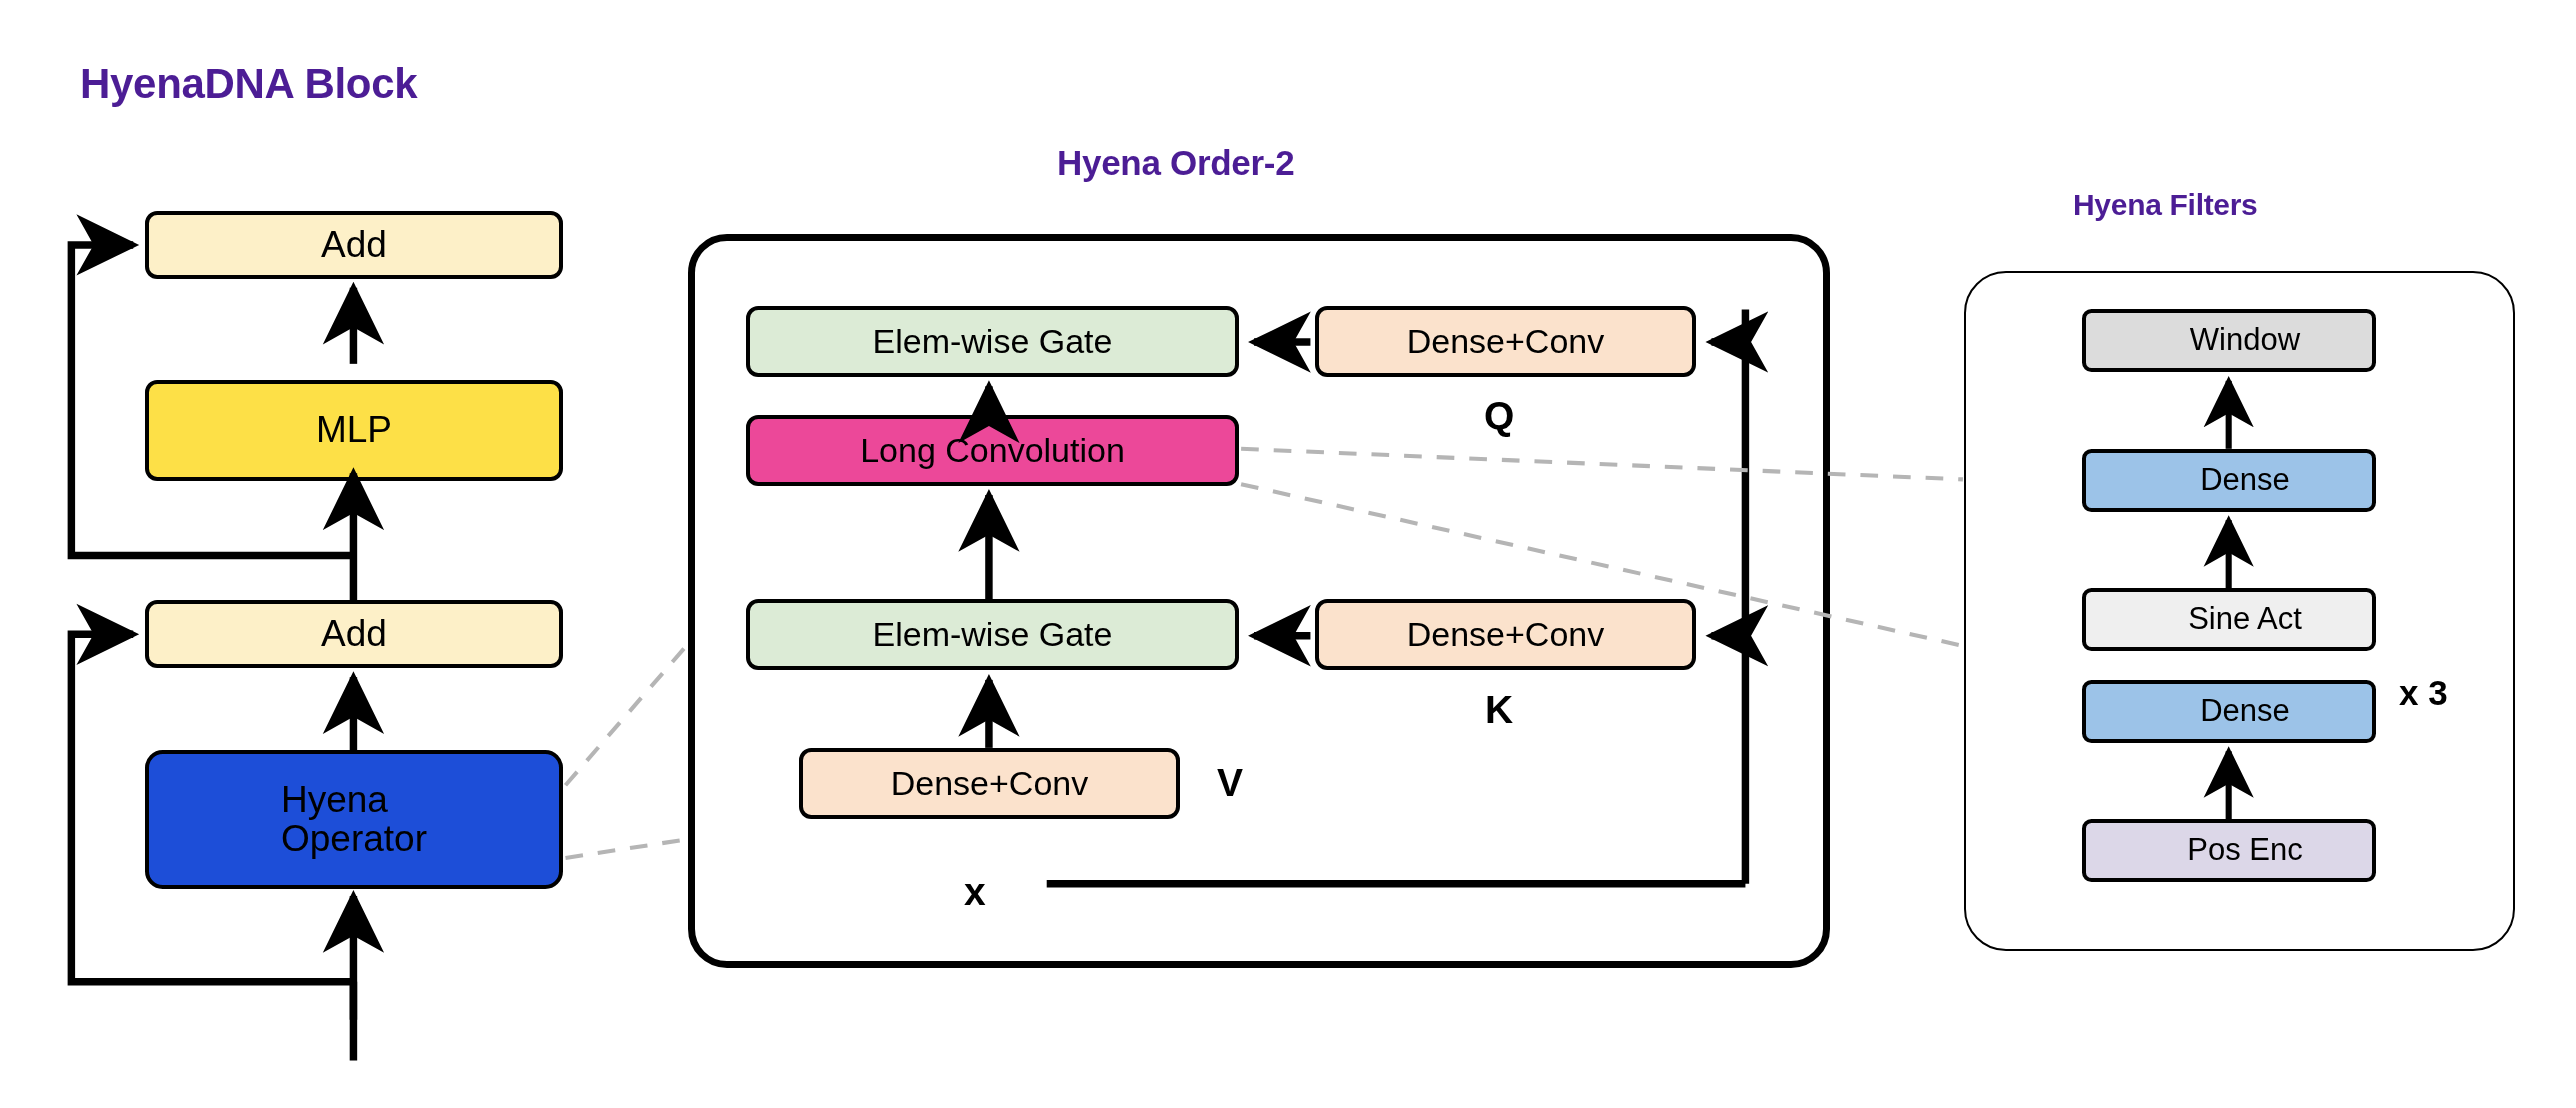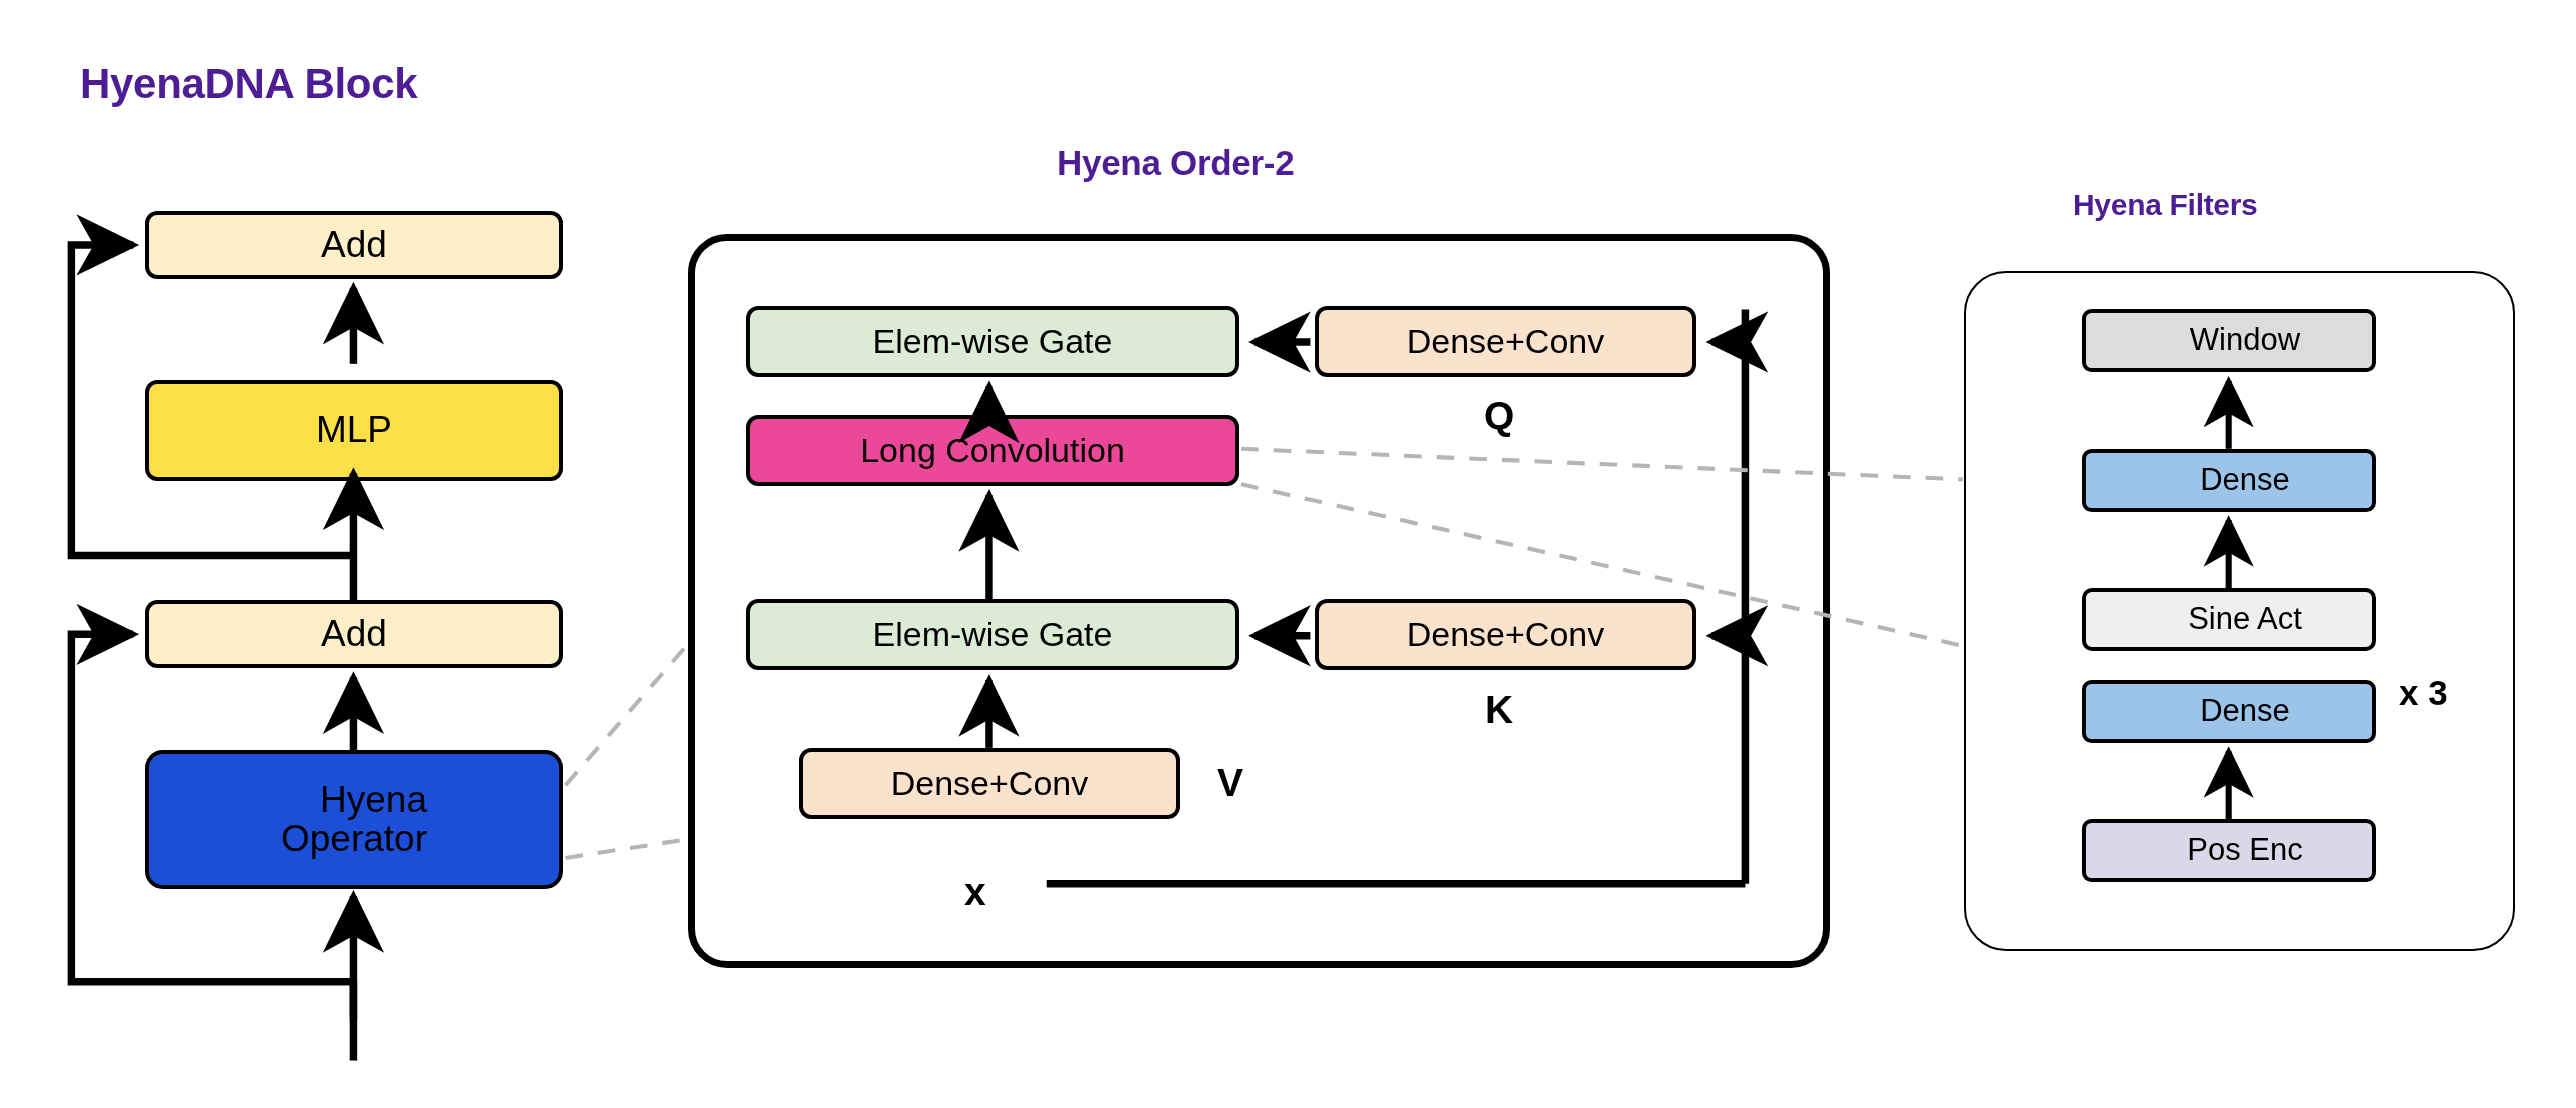--- a/index.html
+++ b/index.html
@@ -13,21 +13,21 @@
 
   
   .node{
     position:absolute;
     box-sizing:border-box;
     display:flex;align-items:center;justify-content:center;
     border:4.8px solid #000;
     border-radius:12.2px;
     color:#000;
     line-height:1.05;
-    text-align:right;
+    text-align:left;
     white-space:pre;
     background:#fff;
   }
   .node.thin{border-width:4.1px;border-radius:9.5px;padding-left:32px;}
 
   
   .panel{
     position:absolute;box-sizing:border-box;background:#fff;
   }
   .panel-thick{border:7.5px solid #000;border-radius:39px;}
@@ -107,21 +107,21 @@
   <div class="flabel" style="left:964px;top:870px;font-size:39px;">x</div>
 
   <div class="node thin" style="left:2082px;top:309px;width:294px;height:63px;font-size:31px;background:#DCDCDC;">
     <span>Window</span>
   </div>
 
   <div class="node thin" style="left:2082px;top:449px;width:294px;height:63px;font-size:31px;background:#9CC3E8;">
     <span>Dense</span>
   </div>
 
-  <div class="node thin" style="left:2082px;top:588px;width:294px;height:63px;font-size:31px;background:#EFEFEF;border-radius:10px;">
+  <div class="node thin" style="left:2082px;top:588px;width:294px;height:63px;font-size:31px;background:#EFEFEF;">
     <span>Sine Act</span>
   </div>
 
   <div class="node thin" style="left:2082px;top:680px;width:294px;height:63px;font-size:31px;background:#9CC3E8;">
     <span>Dense</span>
   </div>
 
   <div class="node thin" style="left:2082px;top:819px;width:294px;height:63px;font-size:31px;background:#DCD7E8;">
     <span>Pos Enc</span>
   </div>

